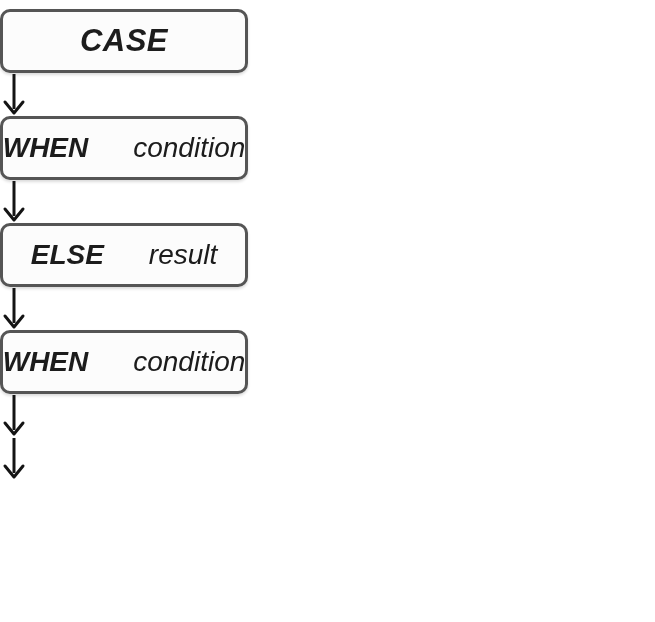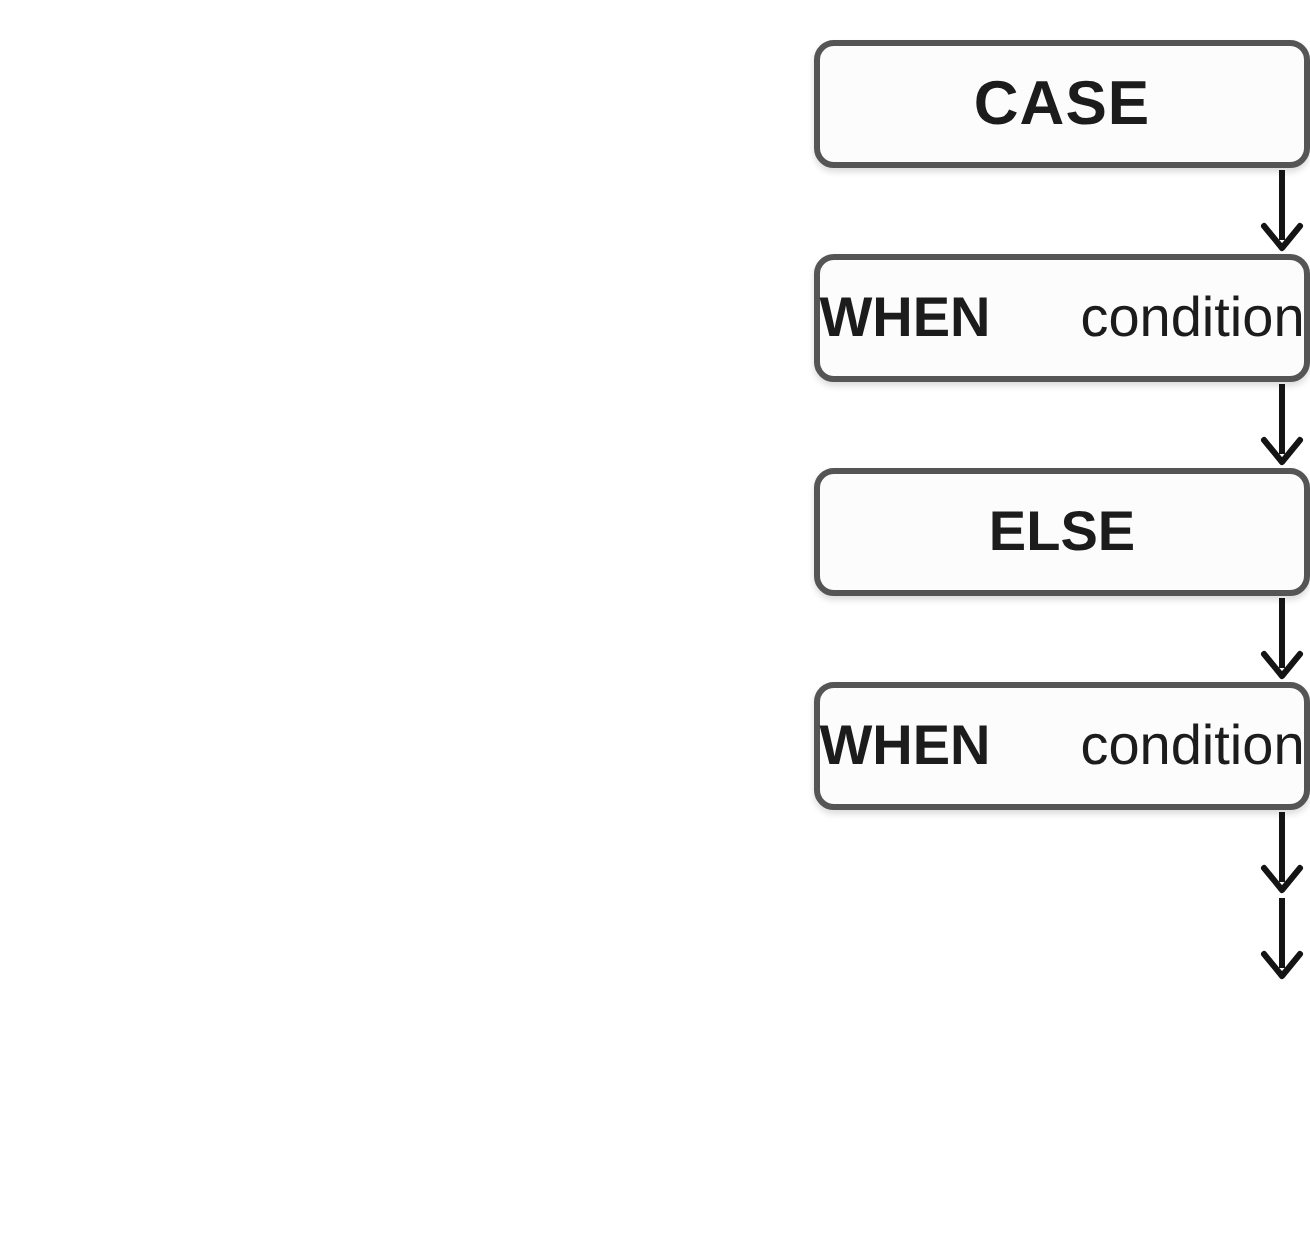--- a/index.html
+++ b/index.html
@@ -13,25 +13,26 @@
   }
   .canvas {
     position: relative;
     width: 655px;
     height: 622px;
     background: #ffffff;
   }
   .flow {
     position: absolute;
     left: 0;
-    top: 20px;
+    top: 9px;
     width: 655px;
     display: flex;
     flex-direction: column;
-    align-items: flex-end;
+    align-items: flex-start;
+    font-style: italic;
   }
   .node {
     box-sizing: border-box;
     width: 248px;
     height: 64px;
     background: #fcfcfc;
     border: 3.5px solid #555555;
     border-radius: 10px;
     box-shadow: 0 2px 3px rgba(0,0,0,0.14);
     display: flex;
@@ -77,20 +78,21 @@
         <span class="rest">condition</span>
     </div>
 
     <svg class="arrow" viewBox="0 0 28 43">
       <line x1="14" y1="1" x2="14" y2="36" stroke="#141414" stroke-width="3"></line>
       <polyline points="5,29 14,40 23,29" fill="none" stroke="#141414" stroke-width="3" stroke-linecap="round" stroke-linejoin="round"></polyline>
     </svg>
 
     <div class="node size-m">
       <span class="kw">ELSE</span>
+        <span class="rest">result</span>
     </div>
 
     <svg class="arrow" viewBox="0 0 28 43">
       <line x1="14" y1="1" x2="14" y2="36" stroke="#141414" stroke-width="3"></line>
       <polyline points="5,29 14,40 23,29" fill="none" stroke="#141414" stroke-width="3" stroke-linecap="round" stroke-linejoin="round"></polyline>
     </svg>
 
     <div class="node size-m">
       <span class="kw">WHEN</span>
         <span class="rest">condition</span>

